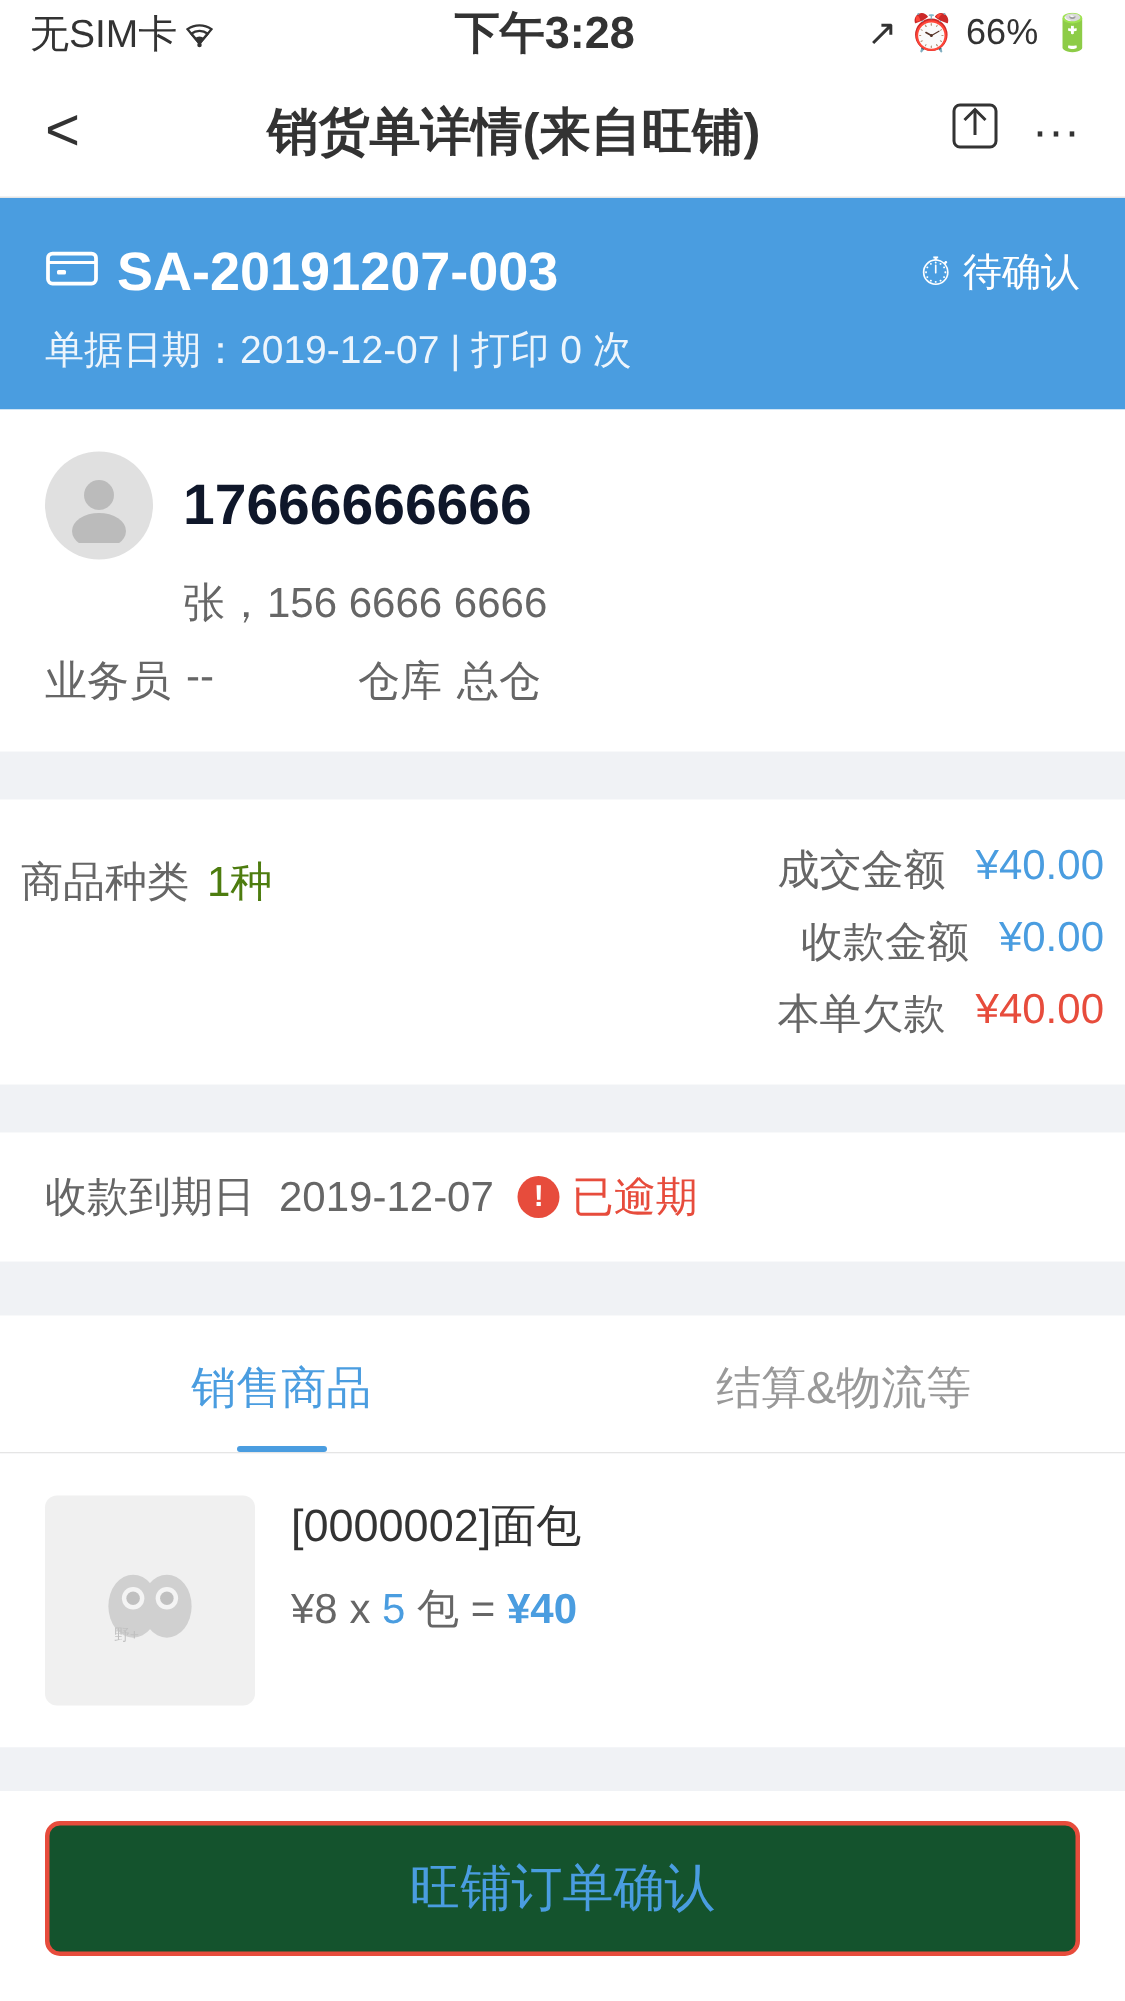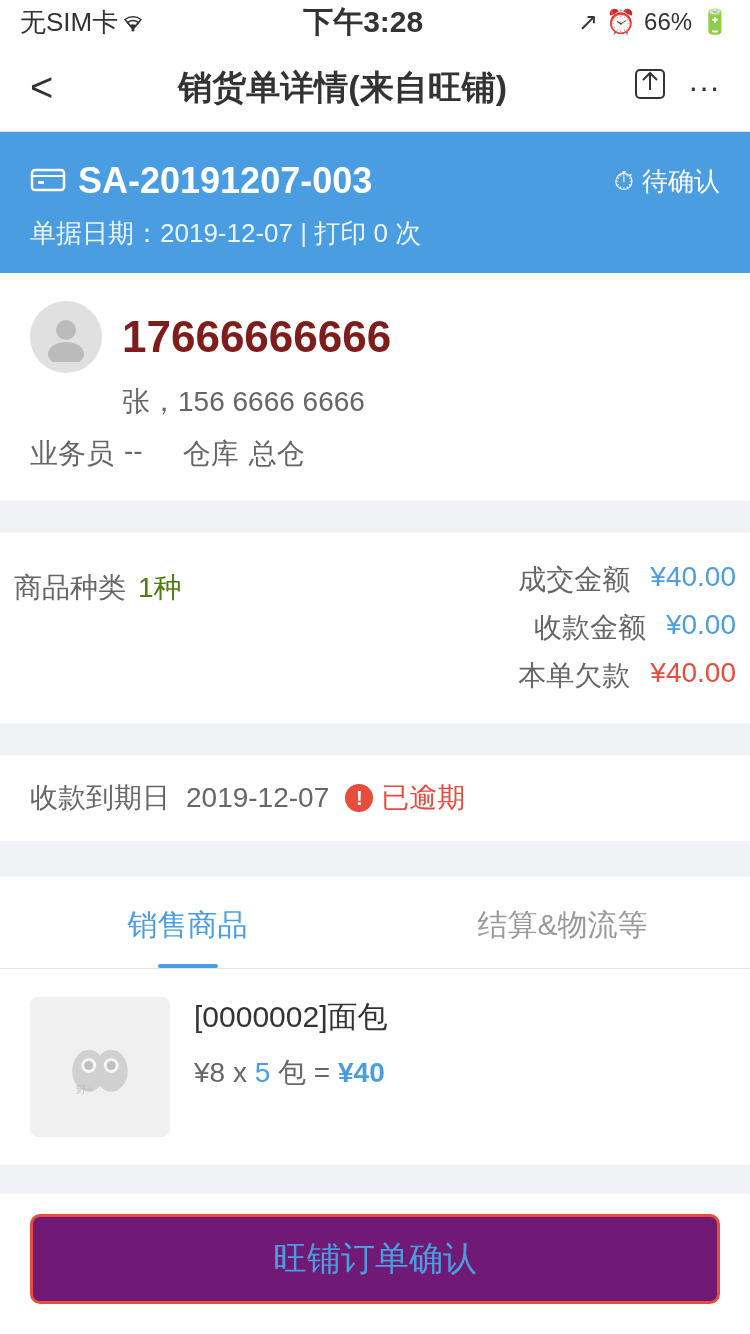--- a/index.html
+++ b/index.html
@@ -90,33 +90,33 @@
       width: 72px;
       height: 72px;
       border-radius: 50%;
       background: #e0e0e0;
       display: flex;
       align-items: center;
       justify-content: center;
       flex-shrink: 0;
     }
     .customer-phone {
-      font-size: 44px;
+      font-size: 38px;
       font-weight: 600;
-      color: #7f1d1d;
+      color: #0f172a;
     }
     .customer-name {
       font-size: 28px;
       color: #666;
       padding-left: 92px;
       margin-bottom: 14px;
     }
     .customer-meta {
       display: flex;
-      gap: 40px;
+      gap: 96px;
       padding-left: 0;
       font-size: 28px;
       color: #666;
     }
     .meta-item { display: flex; gap: 10px; }
 
     
     .summary-section {
       background: #fff;
       padding: 28px 14px;
@@ -261,21 +261,21 @@
       left: 0;
       width: 750px;
       background: #fff;
       padding: 20px 30px 30px;
     }
     .confirm-btn {
       width: 100%;
       height: 90px;
       border: 3px solid #e74c3c;
       border-radius: 10px;
-      background: #701a75;
+      background: #14532d;
       color: #4a9de0;
       font-size: 34px;
       font-weight: 500;
       cursor: pointer;
       display: flex;
       align-items: center;
       justify-content: center;
     }
 
     

